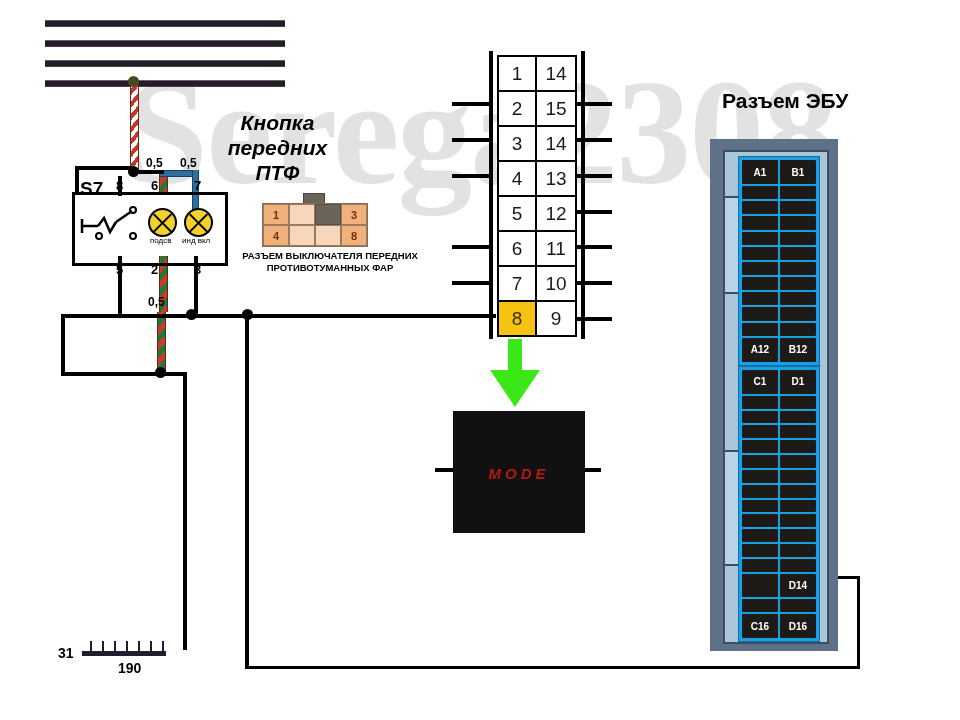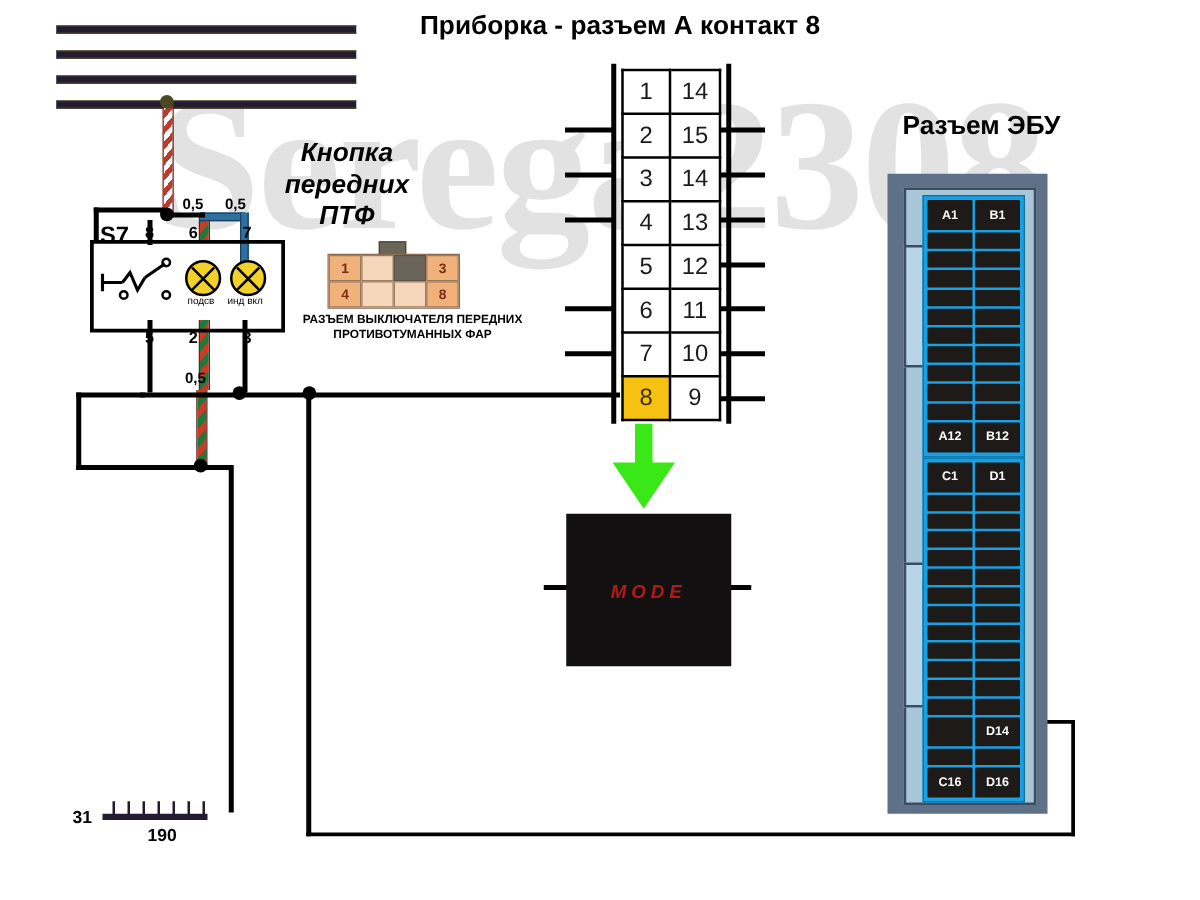--- a/index.html
+++ b/index.html
@@ -379,21 +379,20 @@
     <div class="cell num">3</div>
     <div class="cell num">4</div>
     <div class="cell"></div>
     <div class="cell"></div>
     <div class="cell num">8</div>
   </div>
   <div class="abs" id="fog-caption">РАЗЪЕМ ВЫКЛЮЧАТЕЛЯ ПЕРЕДНИХ ПРОТИВОТУМАННЫХ ФАР</div>
 
   <div class="abs" id="label-button">Кнопка передних ПТФ</div>
 
-  <div class="abs title" id="title-main">Приборка - разъем А контакт 8</div>
   <div class="abs title" id="title-ecu">Разъем ЭБУ</div>
 
   <div class="abs" id="inst-frame"></div>
   <table class="abs" id="inst-grid">
       <tbody id="inst-body">
         <tr>
           <td>1</td>
           <td>14</td>
         </tr>
         <tr>

